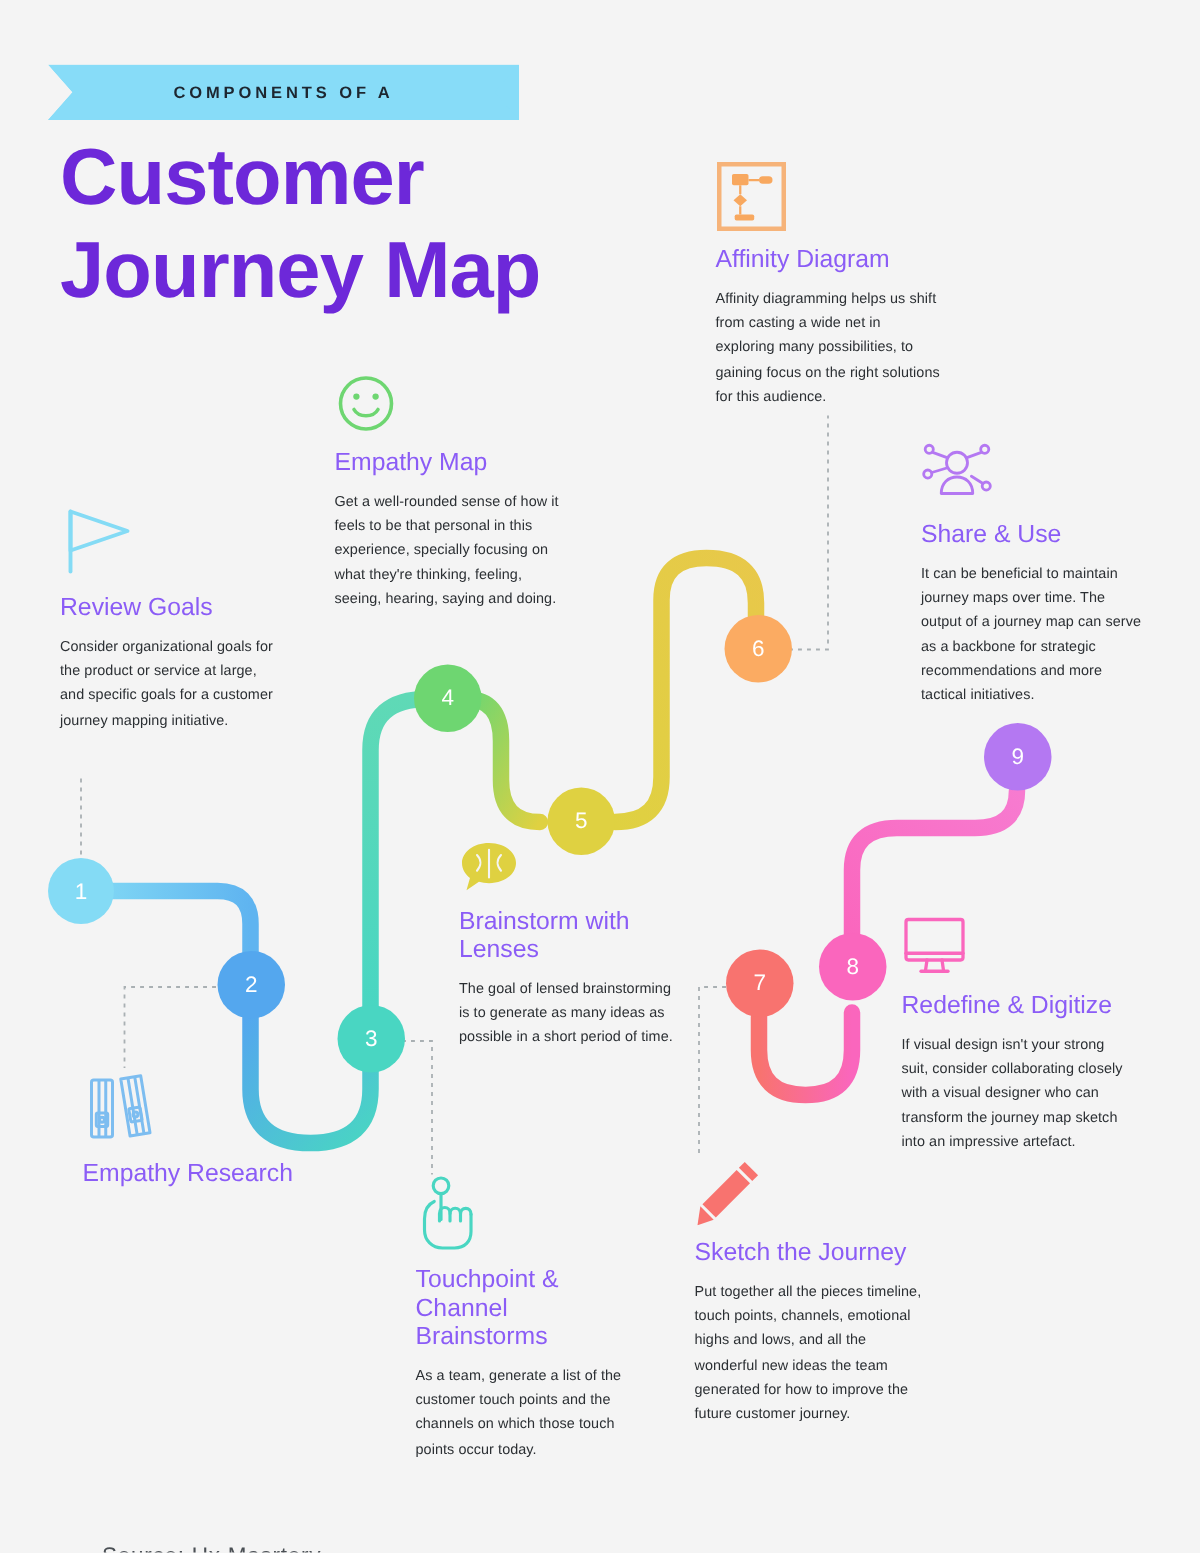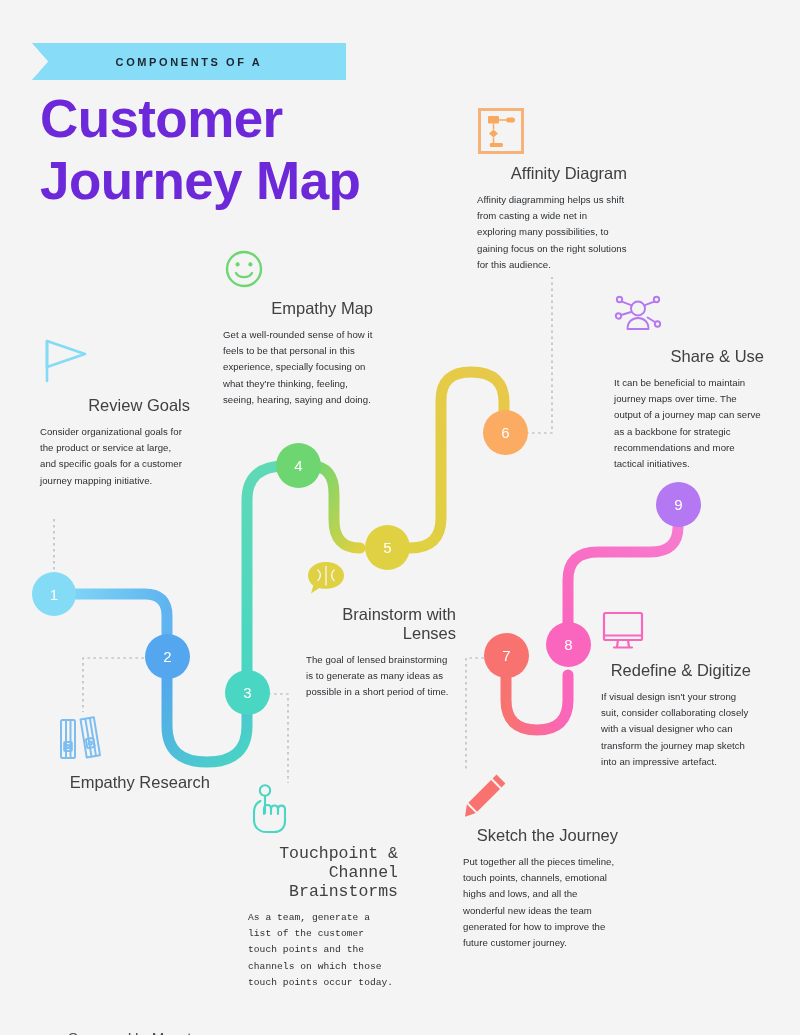--- a/index.html
+++ b/index.html
@@ -53,24 +53,23 @@
     font-weight: 700;
     color: #6d28d9;
     letter-spacing: -0.6px;
   }
 
   
   .card { position: absolute; }
   .card-title {
     font-size: 16.5px;
     font-weight: 400;
-    color: #404040;
+    color: #8b5cf6;
     line-height: 19px;
     margin-bottom: 9px;
-    text-align: right;
   }
   .card-body {
     font-size: 9.6px;
     line-height: 16.2px;
     color: #2b2f33;
     letter-spacing: 0.05px;
   }
   .card-icon {
     display: block;
     margin-bottom: 9px;
@@ -195,21 +194,21 @@
         <circle cx="13" cy="34.5" r="1.6"></circle>
         <path d="M25.5 7.4 L38.8 5.2 L45 43.2 L31.7 45.4 Z"></path>
         <path d="M30.3 6.6 L36.5 44.6 M34.8 5.9 L41 43.9"></path>
         <rect x="31.5" y="26.5" width="7.6" height="9" rx="1" transform="rotate(-9.5 35.3 31)"></rect>
         <circle cx="35.3" cy="31" r="1.6"></circle>
       </g>
     </svg>
     <div class="card-title">Empathy Research</div>
   </div>
 
-  <div class="card" style="left:248px; top:783px; width:150px;font-family:Liberation Mono, monospace;">
+  <div class="card" style="left:277px; top:783px; width:150px;">
     <svg class="card-icon" width="46" height="52" viewBox="0 0 46 52">
       <g fill="none" stroke="#49d6c2" stroke-width="2.1" stroke-linecap="round" stroke-linejoin="round">
         <circle cx="17" cy="7.5" r="5.2"></circle>
         <path d="M17 12.7 L17 30"></path>
         <path d="M12.5 18 C8 20 6 24 6 29.5 L6 37 C6 44 11 49 18 49 L26 49 C33 49 37 44.5 37 38 L37 26.5"></path>
         <path d="M37 26.5 C37 24 35.5 22.6 33.5 22.6 C31.5 22.6 30 24 30 26.5 L30 31"></path>
         <path d="M30 26.5 C30 24 28.5 22.5 26.5 22.5 C24.5 22.5 23 24 23 26.5 L23 31"></path>
         <path d="M23 26 C23 23.5 21.5 22 19.5 22 C17.5 22 16 23.5 16 26 L16 31"></path>
       </g>
     </svg>

